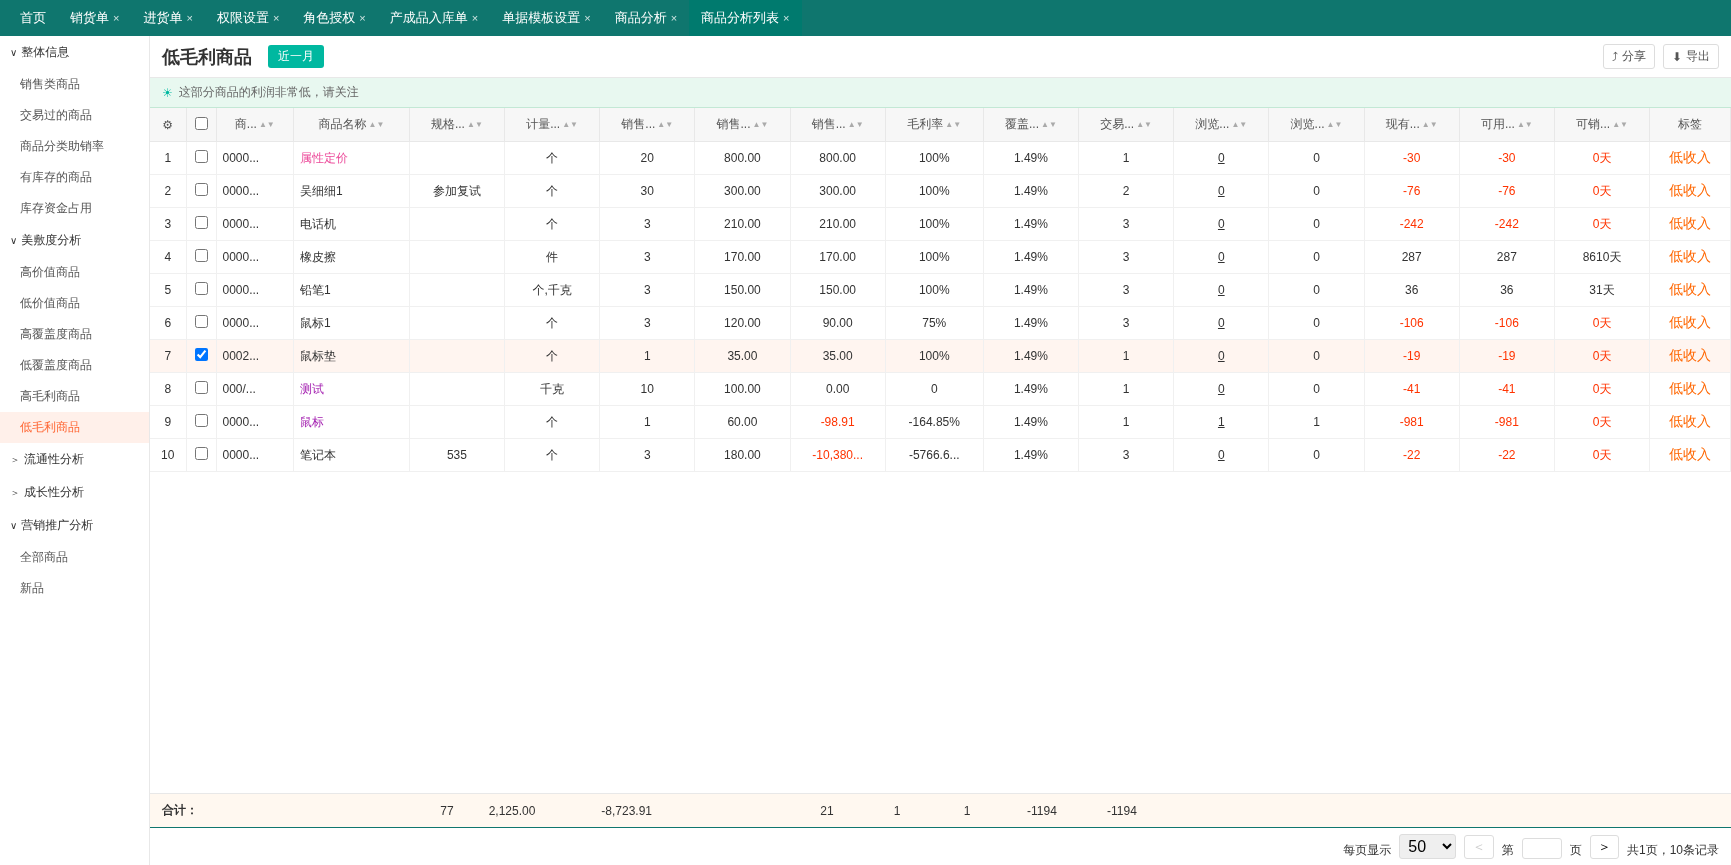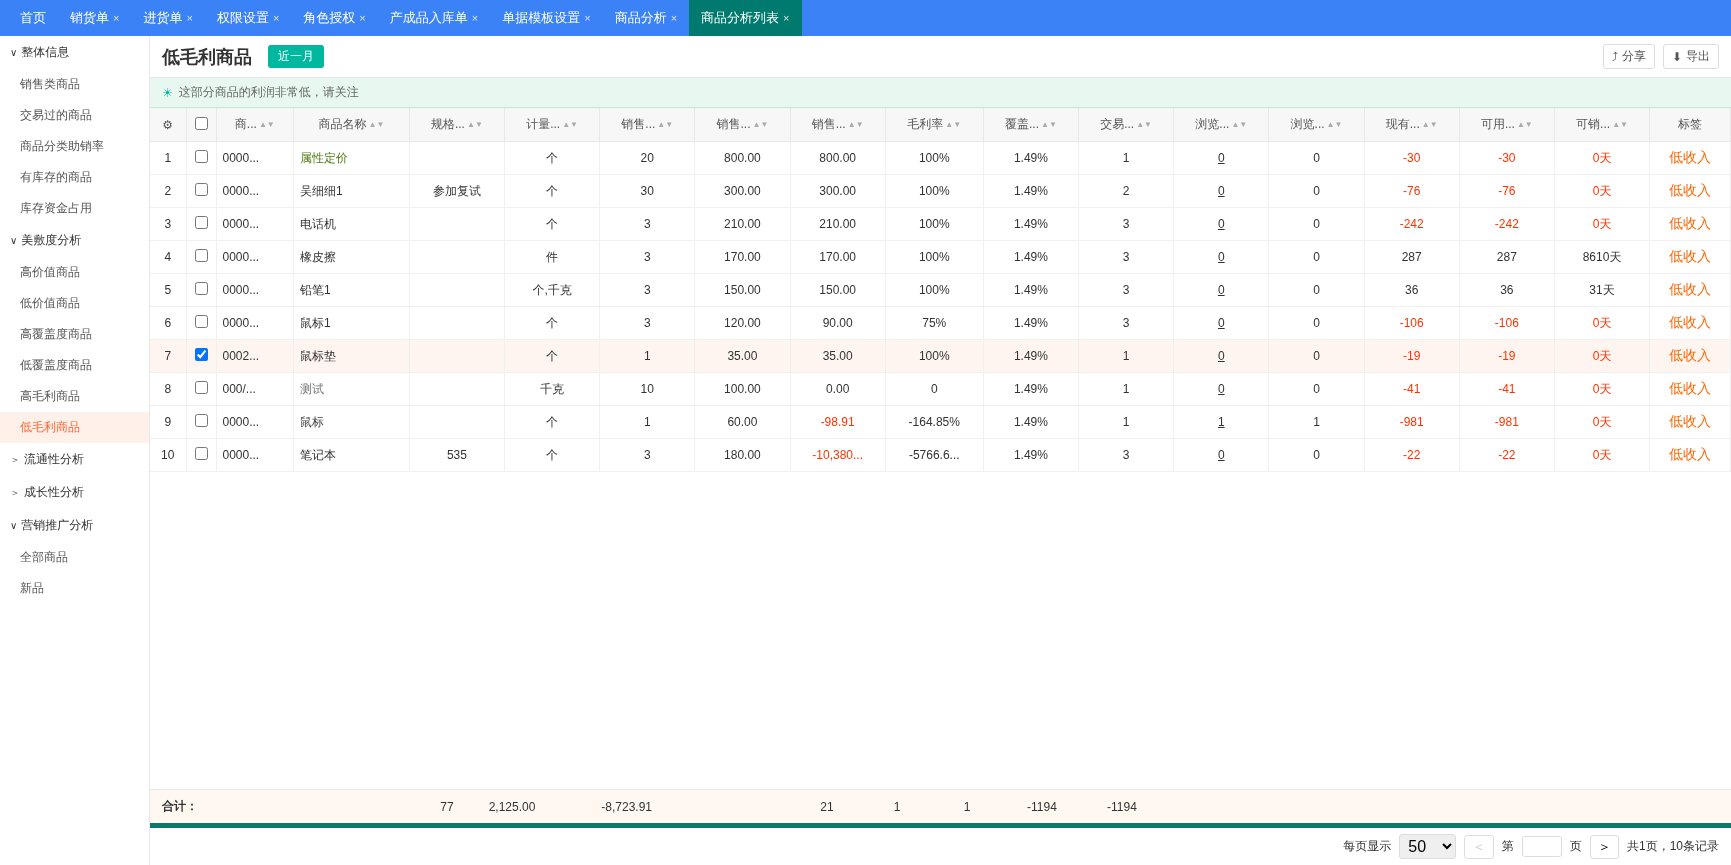--- a/index.html
+++ b/index.html
@@ -1,19 +1,19 @@
 <!DOCTYPE html>
 <html><head>
   <meta charset="utf-8">
   <style>
     * { margin: 0; padding: 0; box-sizing: border-box; }
     body { font-family: "Microsoft YaHei", Arial, sans-serif; font-size: 12px; background: #f5f5f5; color: #333; width: 1731px; min-height: 865px; overflow-x: hidden; }
 
     
-    .top-nav { background: #3b82f6; display: flex; align-items: center; height: 36px; padding: 0 8px; }
+    .top-nav { background: #0f766e; display: flex; align-items: center; height: 36px; padding: 0 8px; }
     .nav-item { color: #fff; padding: 0 12px; height: 36px; display: flex; align-items: center; cursor: pointer; font-size: 13px; white-space: nowrap; }
     .nav-item.active { background: #007a6e; }
     .nav-item .close-x { margin-left: 4px; font-size: 11px; opacity: 0.8; }
 
     
     .main-layout { display: flex; height: calc(865px - 36px); }
 
     
     .sidebar { width: 150px; background: #fff; border-right: 1px solid #e8e8e8; overflow-y: auto; flex-shrink: 0; }
     .sidebar-section { }
@@ -50,21 +50,21 @@
     tbody tr.selected-row { background: #fff5f0; }
     tbody td { padding: 7px 6px; text-align: center; border-right: 1px solid #f0f0f0; color: #333; white-space: nowrap; }
     tbody td.left-align { text-align: left; }
     .underline { text-decoration: underline; cursor: pointer; }
     .tag-orange { color: #ff6600; font-size: 14px; }
 
     
     .total-row { background: #fff8f0; border-top: 1px solid #e8e8e8; padding: 8px 12px; display: flex; align-items: center; font-size: 12px; color: #333; }
 
     
-    .pagination { background: #fff; border-top: 5px solid #0f766e; padding: 6px 12px; display: flex; align-items: center; justify-content: flex-end; gap: 8px; font-size: 12px; }
+    .pagination { background: #fff; border-top: 1px solid #0f766e; padding: 6px 12px; display: flex; align-items: flex-end; justify-content: flex-end; gap: 8px; font-size: 12px; }
     .pagination select { border: 1px solid #ddd; padding: 2px 4px; border-radius: 3px; font-size: 16px; }
     .pagination .page-btn { border: 1px solid #ddd; background: #fff; padding: 2px 7px; cursor: pointer; border-radius: 3px; }
     .pagination .page-btn:disabled { color: #ccc; cursor: default; }
     .page-input { border: 1px solid #ddd; width: 40px; text-align: center; padding: 2px; border-radius: 3px; }
 
     input[type="checkbox"] { cursor: pointer; }
 
     .th-sort { display: inline-flex; align-items: center; gap: 2px; }
     .sort-arrows { display: flex; flex-direction: column; font-size: 8px; color: #aaa; line-height: 1; }
   </style>
@@ -287,21 +287,21 @@
             <th>
               <span>标签</span>
             </th>
           </tr>
         </thead>
         <tbody id="table-body">
         <tr>
     <td>1</td>
     <td><input type="checkbox" style=""></td>
     <td class="left-align">0000...</td>
-    <td class="left-align" style="cursor:pointer; color:#4d7c0f;">属性定价</td>
+    <td class="left-align" style="cursor:pointer; color:#ec4899;">属性定价</td>
     <td></td>
     <td>个</td>
     <td>20</td>
     <td>800.00</td>
     <td style="">800.00</td>
     <td>100%</td>
     <td>1.49%</td>
     <td>1</td>
     <td class="underline">0</td>
     <td>0</td>
@@ -427,41 +427,41 @@
     <td>0</td>
     <td style="color:#ff3300;">-19</td>
     <td style="color:#ff3300;">-19</td>
     <td style="color:#ff3300;">0天</td>
     <td class="tag-orange">低收入</td>
   </tr>
             <tr>
     <td>8</td>
     <td><input type="checkbox" style=""></td>
     <td class="left-align">000/...</td>
-    <td class="left-align" style="cursor:pointer; color:#737373;">测试</td>
+    <td class="left-align" style="cursor:pointer; color:#a21caf;">测试</td>
     <td></td>
     <td>千克</td>
     <td>10</td>
     <td>100.00</td>
     <td style="">0.00</td>
     <td>0</td>
     <td>1.49%</td>
     <td>1</td>
     <td class="underline">0</td>
     <td>0</td>
     <td style="color:#ff3300;">-41</td>
     <td style="color:#ff3300;">-41</td>
     <td style="color:#ff3300;">0天</td>
     <td class="tag-orange">低收入</td>
   </tr>
             <tr>
     <td>9</td>
     <td><input type="checkbox" style=""></td>
     <td class="left-align">0000...</td>
-    <td class="left-align" style="cursor:pointer; color:#404040;">鼠标</td>
+    <td class="left-align" style="cursor:pointer; color:#a21caf;">鼠标</td>
     <td></td>
     <td>个</td>
     <td>1</td>
     <td>60.00</td>
     <td style="color:#ff3300;margin-left:46px;">-98.91</td>
     <td>-164.85%</td>
     <td>1.49%</td>
     <td>1</td>
     <td class="underline">1</td>
     <td>1</td>

